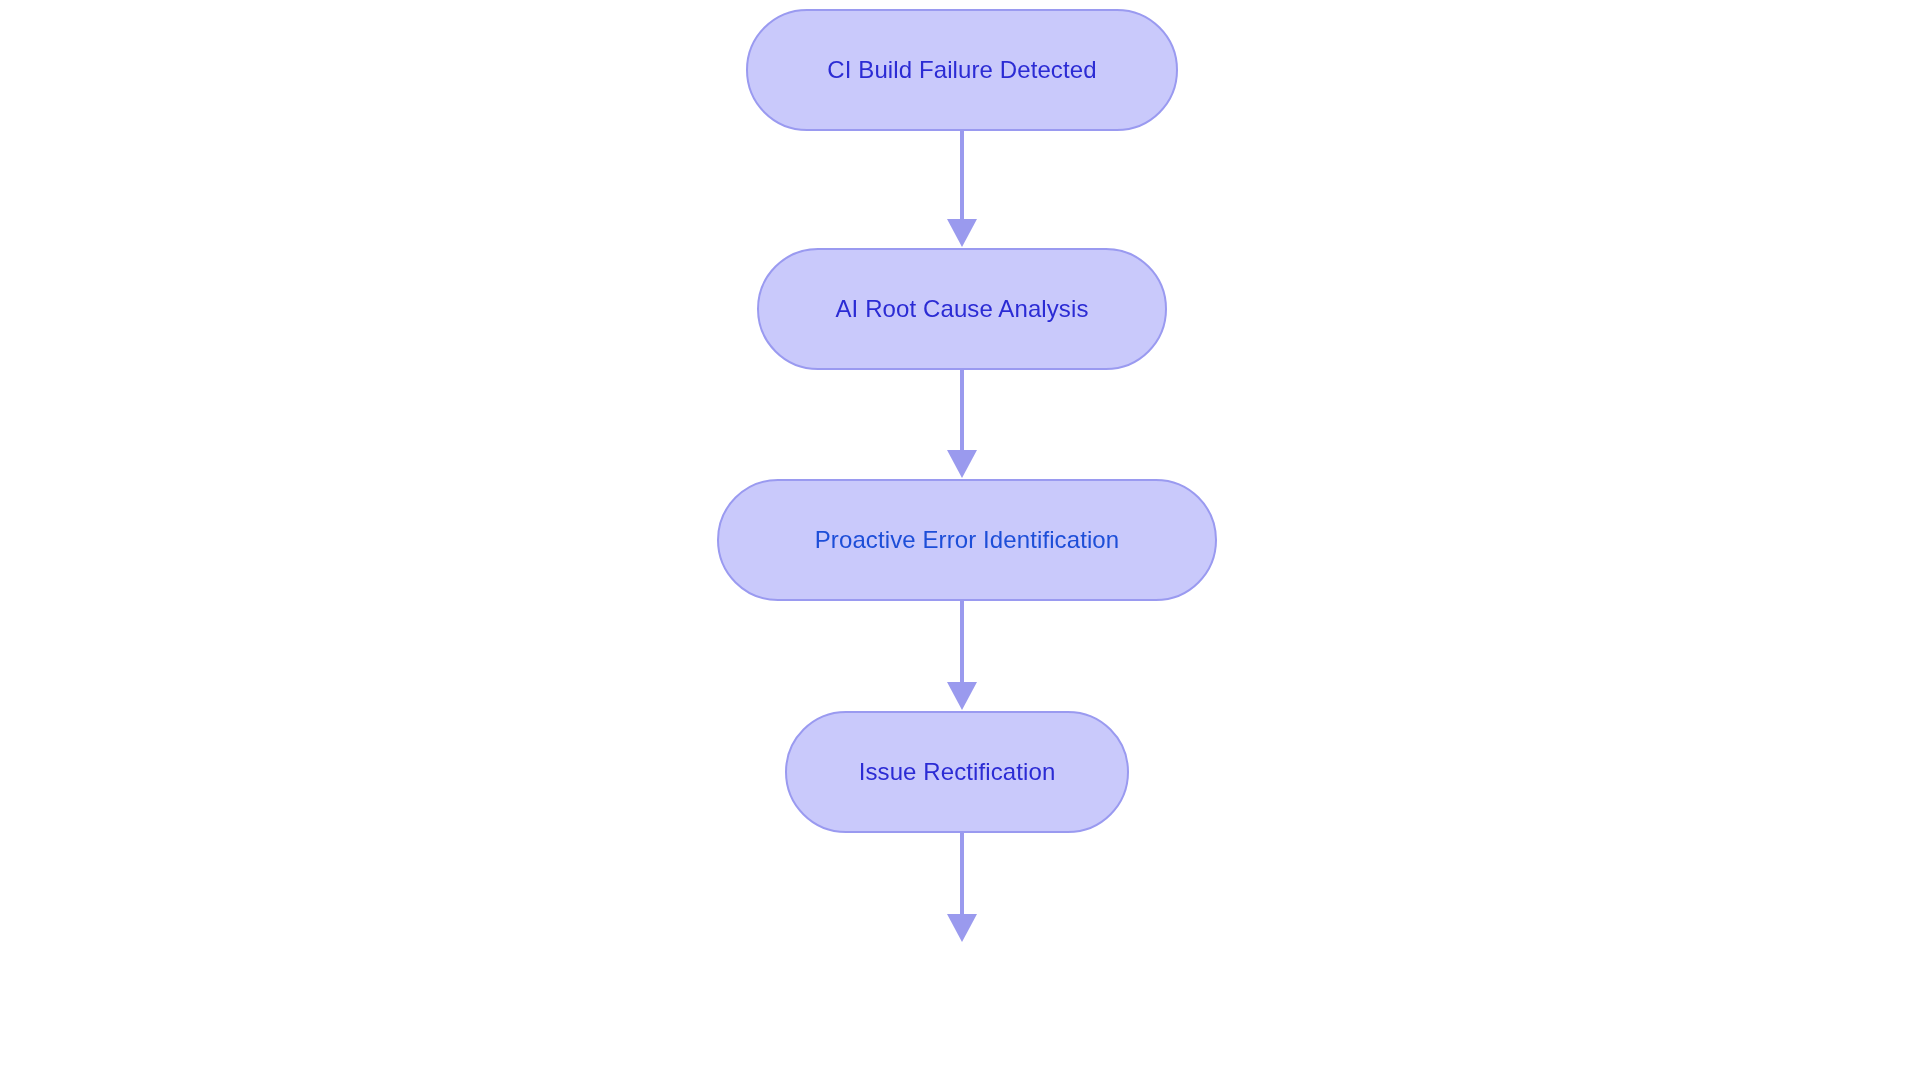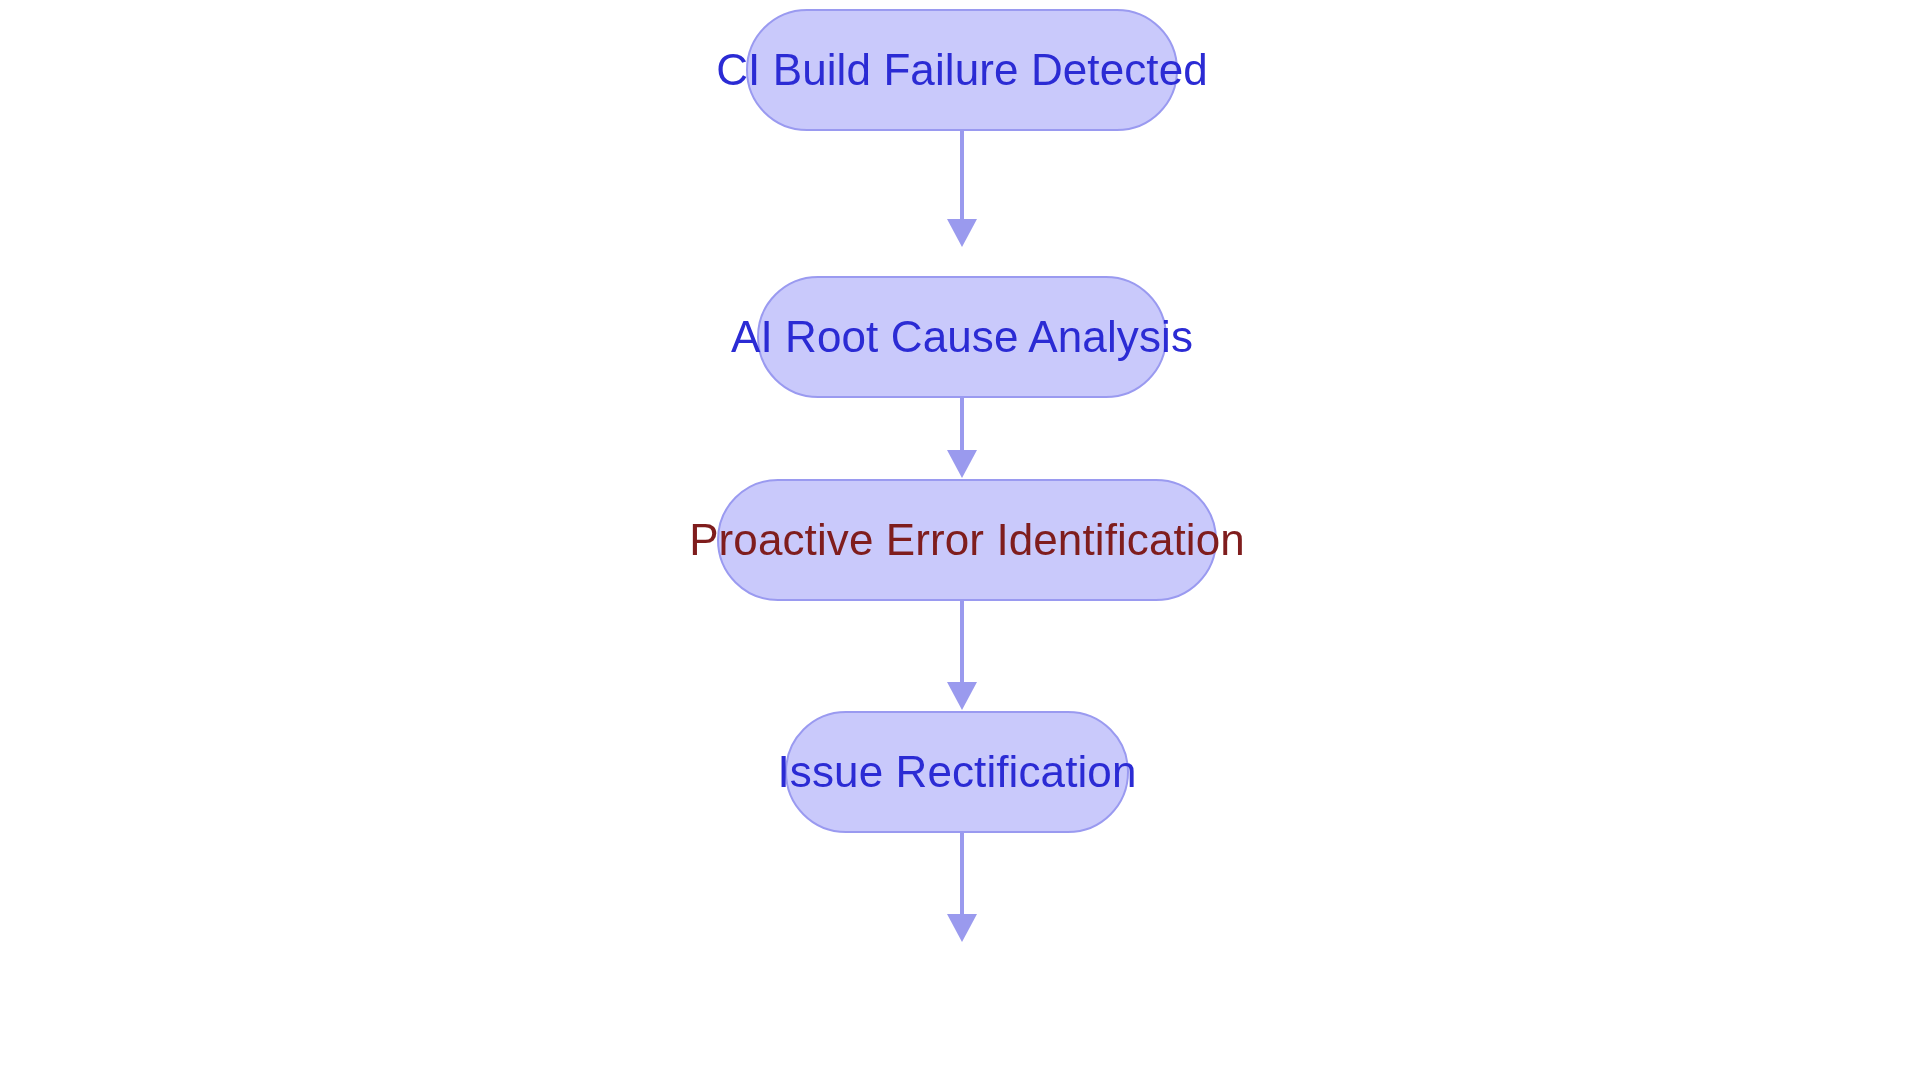--- a/index.html
+++ b/index.html
@@ -27,37 +27,37 @@
     box-sizing: border-box;
     background: #c9c9fb;
     border: 2px solid #9a9af0;
     border-radius: 999px;
     color: #2b2bd4;
     display: flex;
     align-items: center;
     justify-content: center;
     text-align: center;
     font-family: "Liberation Sans", sans-serif;
-    font-size: 44px;
+    font-size: 24px;
     font-weight: 400;
     letter-spacing: 0.1px;
     line-height: 1;
     white-space: nowrap;
     padding: 0 46px;
     height: 122px;
   }
 
   .node-label {
     display: block;
     pointer-events: none;
   }
 
   
   #node-1 { position: absolute; left: 746px;  top: 9px;   width: 432px; }
-  #node-2 { position: absolute; left: 757px;  top: 248px; width: 410px; margin-top: 28px; }
+  #node-2 { position: absolute; left: 757px;  top: 248px; width: 410px; }
   #node-3 { position: absolute; left: 717px;  top: 479px; width: 500px; }
   #node-4 { position: absolute; left: 785px;  top: 711px; width: 344px; }
   #node-5 { position: absolute; left: 718px;  top: 943px; width: 498px; }
 
   
   .edge {
     position: absolute;
     left: 0;
     top: 0;
     width: 1920px;
@@ -104,21 +104,21 @@
   </svg>
 
   <div class="node" id="node-1" style="background: rgb(201, 201, 251); border-color: rgb(154, 154, 240); color: rgb(43, 43, 212);">
     <span class="node-label">CI Build Failure Detected</span>
   </div>
 
   <div class="node" id="node-2" style="background: rgb(201, 201, 251); border-color: rgb(154, 154, 240); color: rgb(43, 43, 212);">
     <span class="node-label">AI Root Cause Analysis</span>
   </div>
 
-  <div class="node" id="node-3" style="background: rgb(201, 201, 251); border-color: rgb(154, 154, 240); color: #7f1d1d;">
+  <div class="node" id="node-3" style="background: rgb(201, 201, 251); border-color: rgb(154, 154, 240); color: #1d4ed8;">
     <span class="node-label">Proactive Error Identification</span>
   </div>
 
   <div class="node" id="node-4" style="background: rgb(201, 201, 251); border-color: rgb(154, 154, 240); color: rgb(43, 43, 212);">
     <span class="node-label">Issue Rectification</span>
   </div>
 
 
 </div>
 

